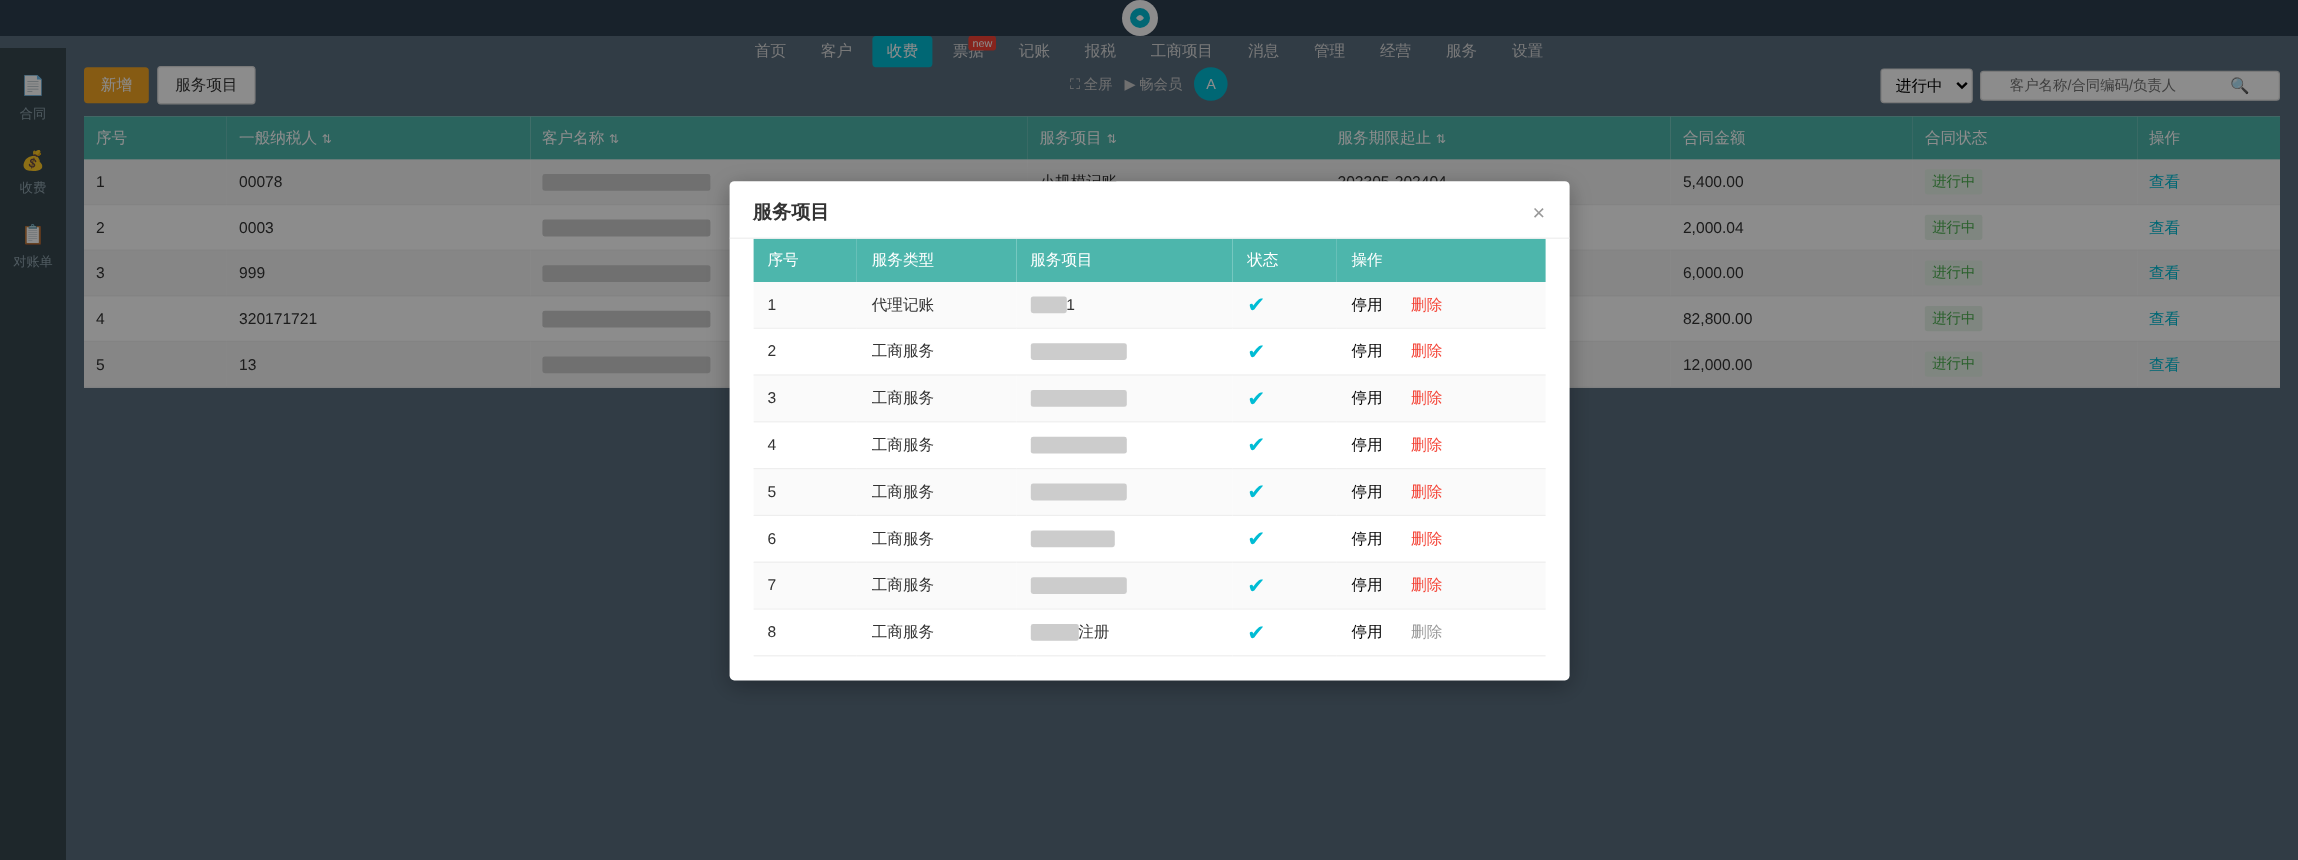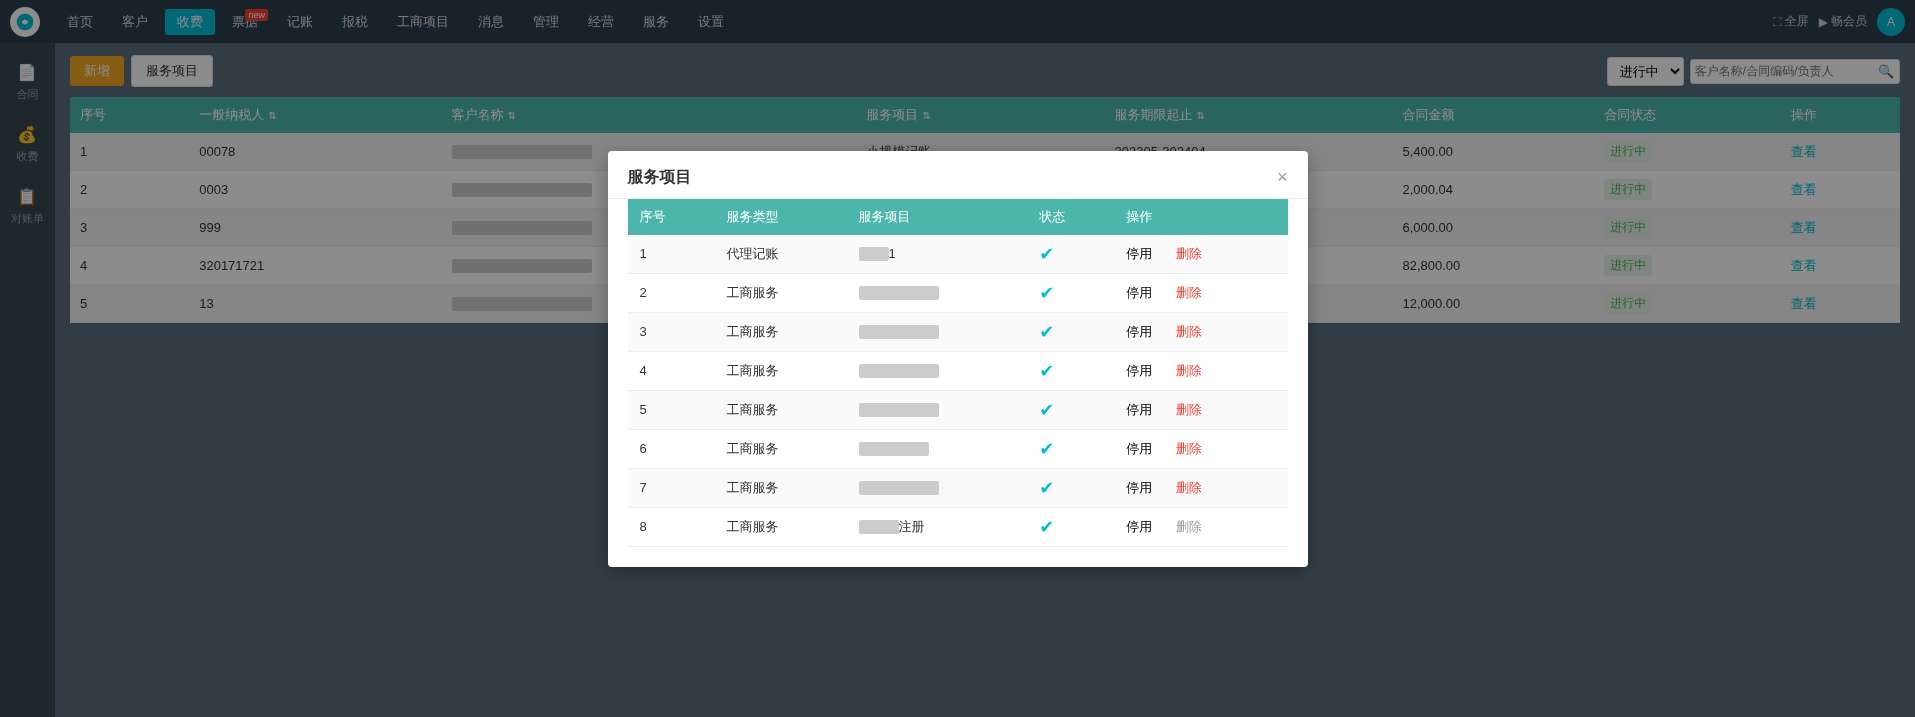--- a/index.html
+++ b/index.html
@@ -1,28 +1,29 @@
 <!DOCTYPE html>
 <html><head>
   <meta charset="utf-8">
   <style>
     * { box-sizing: border-box; margin: 0; padding: 0; }
     body { font-family: "Microsoft YaHei", Arial, sans-serif; font-size: 13px; background: #5a6e7f; overflow: hidden; }
 
     
     .top-nav {
-      height: 43px;
+      height: 30px;
       background: #2d3e4f;
       display: flex;
       align-items: center;
       padding: 0 10px;
       color: #ccc;
       position: fixed;
       top: 0; left: 0; right: 0;
       z-index: 100;
+      flex-direction: column;
     }
     .top-nav .logo {
       width: 30px; height: 30px;
       background: #fff;
       border-radius: 50%;
       display: flex; align-items: center; justify-content: center;
       margin-right: 15px;
       flex-shrink: 0;
     }
     .top-nav .logo svg { width: 20px; height: 20px; }
@@ -132,21 +133,21 @@
       border-radius: 3px;
       background: #fff;
       font-size: 13px;
       cursor: pointer;
     }
     .search-box {
       display: flex; align-items: center;
       border: 1px solid #ddd;
       border-radius: 3px;
       background: #fff;
-      padding: 4px 4px;
+      padding: 4px 24px;
       gap: 4px;
     }
     .search-box input {
       border: none; outline: none; font-size: 12px; width: 180px;
       color: #999;
     }
 
     
     .data-table {
       width: 100%;

